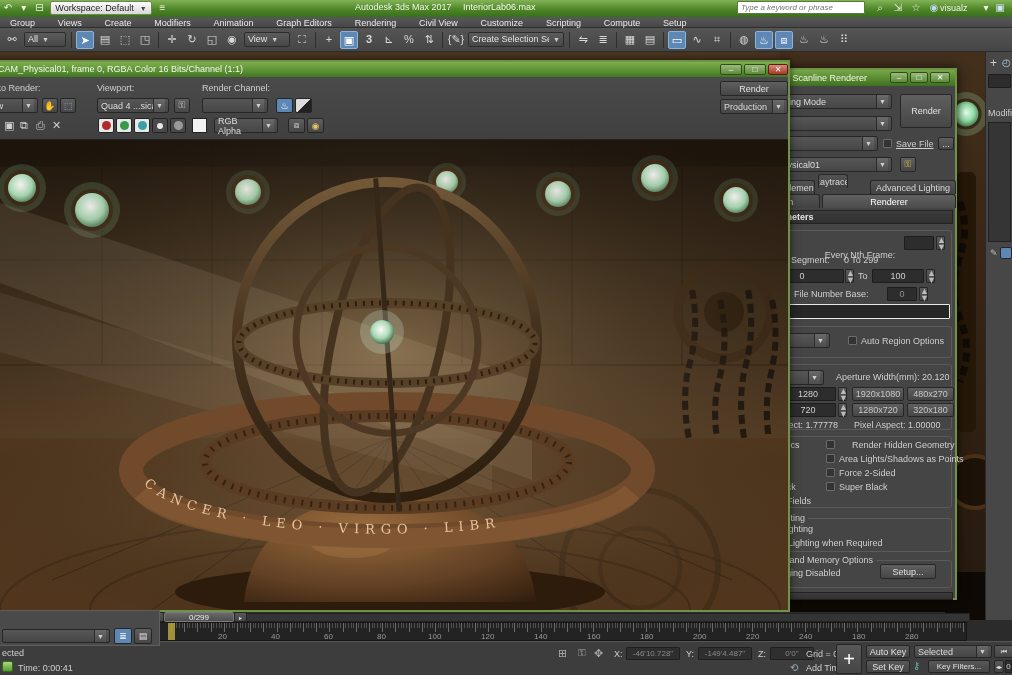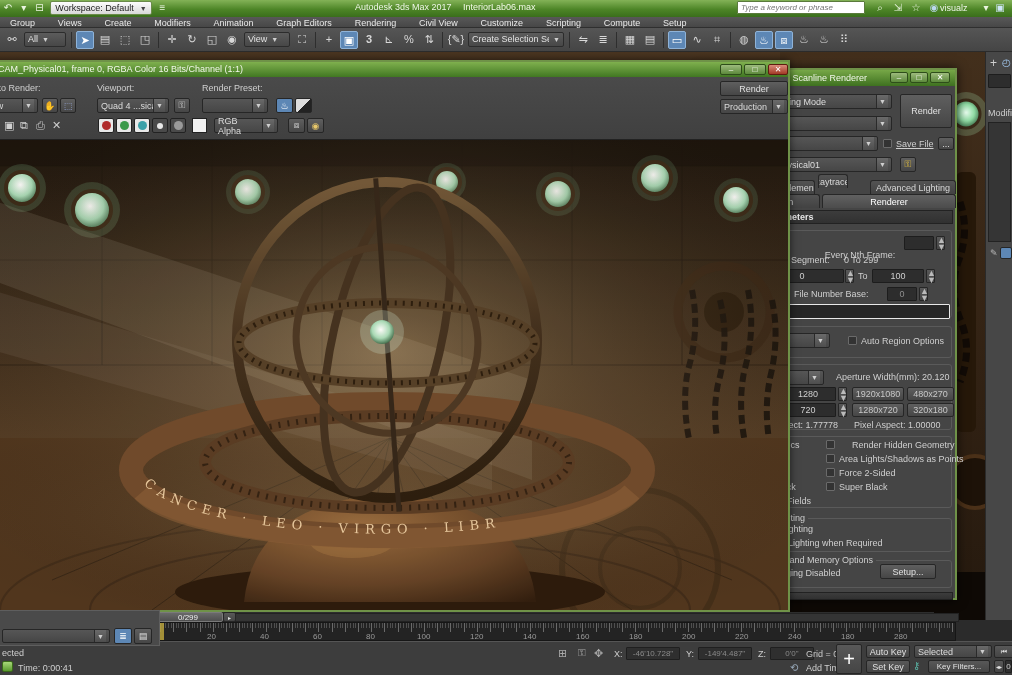--- a/index.html
+++ b/index.html
@@ -73,21 +73,21 @@
     border:1px solid #272727; border-bottom:none; color:#d8d8d8; font-size:9px;
     display:flex; align-items:center; justify-content:center; border-radius:3px 3px 0 0; white-space:nowrap; overflow:hidden;}
   .tab.active { background:linear-gradient(#616161,#4c4c4c); color:#fff; }
   .rollout { position:absolute; left:2px; width:249px; height:14px; background:linear-gradient(#3c3c3c,#313131);
     border:1px solid #222; color:#e6e6e6; font-weight:bold; font-size:9px; line-height:13px; padding-left:18px; white-space:nowrap;}
   .group { position:absolute; left:4px; width:246px; border:1px solid #5a5a5a; border-radius:3px; }
   
   #command-panel { left:985px; top:52px; width:27px; height:568px; background:#474747;
     border-left:1px solid #2a2a2a; z-index:20; }
   
-  #trackbar-zone { left:4px; top:612px; width:930px; height:29px; background:#2d2d2d; z-index:45; }
+  #trackbar-zone { left:15px; top:612px; width:930px; height:29px; background:#2d2d2d; z-index:45; }
   #ruler { position:absolute; left:132px; top:10px; width:820px; height:19px; background:#232323;
     border:1px solid #161616;
     background-image:
       repeating-linear-gradient(90deg,#6a6a6a 0 1px,transparent 1px 13.2px),
       repeating-linear-gradient(90deg,#4f4f4f 0 1px,transparent 1px 2.64px);
     background-size:100% 9px,100% 5px; background-repeat:no-repeat; background-position:23px 0,23px 0; }
   .tick-lbl { position:absolute; top:9px; font-size:8px; color:#9a9a9a; }
   #statusbar { left:0; top:641px; width:1012px; height:34px; background:#3d3d3d;
     border-top:1px solid #555; z-index:45; }
   .sb-fld { background:#2f2f2f; border:1px solid #1f1f1f; height:13px; color:#8a8a8a;
@@ -275,21 +275,21 @@
         <span class="caret">▼</span>
     </div>
     <div class="btn abs" style="left:50px;top:21px;width:16px;height:15px;color:#e8b44a;">✋</div>
     <div class="btn abs" style="left:68px;top:21px;width:16px;height:15px;color:#9ad;">⬚</div>
     <span class="lbl abs" style="left:105px;top:6px;">Viewport:</span>
     <div class="dd abs" style="left:105px;top:21px;width:72px;">
       <span style="overflow:hidden;white-space:nowrap;">Quad 4 ...sical01</span>
         <span class="caret">▼</span>
     </div>
     <div class="btn abs" style="left:182px;top:21px;width:16px;height:15px;color:#d8d8d8;">⚿</div>
-    <span class="lbl abs" style="left:210px;top:6px;">Render Preset:</span>
+    <span class="lbl abs" style="left:210px;top:6px;">Render Channel:</span>
     <div class="dd abs" style="left:210px;top:21px;width:66px;">
       <span></span>
         <span class="caret">▼</span>
     </div>
     <div class="btn abs" style="left:284px;top:21px;width:17px;height:15px;background:#5d87b5;color:#fff;">♨</div>
     <div class="btn abs" style="left:303px;top:21px;width:17px;height:15px;background:linear-gradient(135deg,#ddd 50%,#222 50%);"></div>
     <div class="btn abs" style="left:728px;top:4px;width:68px;height:15px;">Render</div>
     <div class="dd abs" style="left:728px;top:22px;width:68px;">
       <span>Production</span>
         <span class="caret">▼</span>

